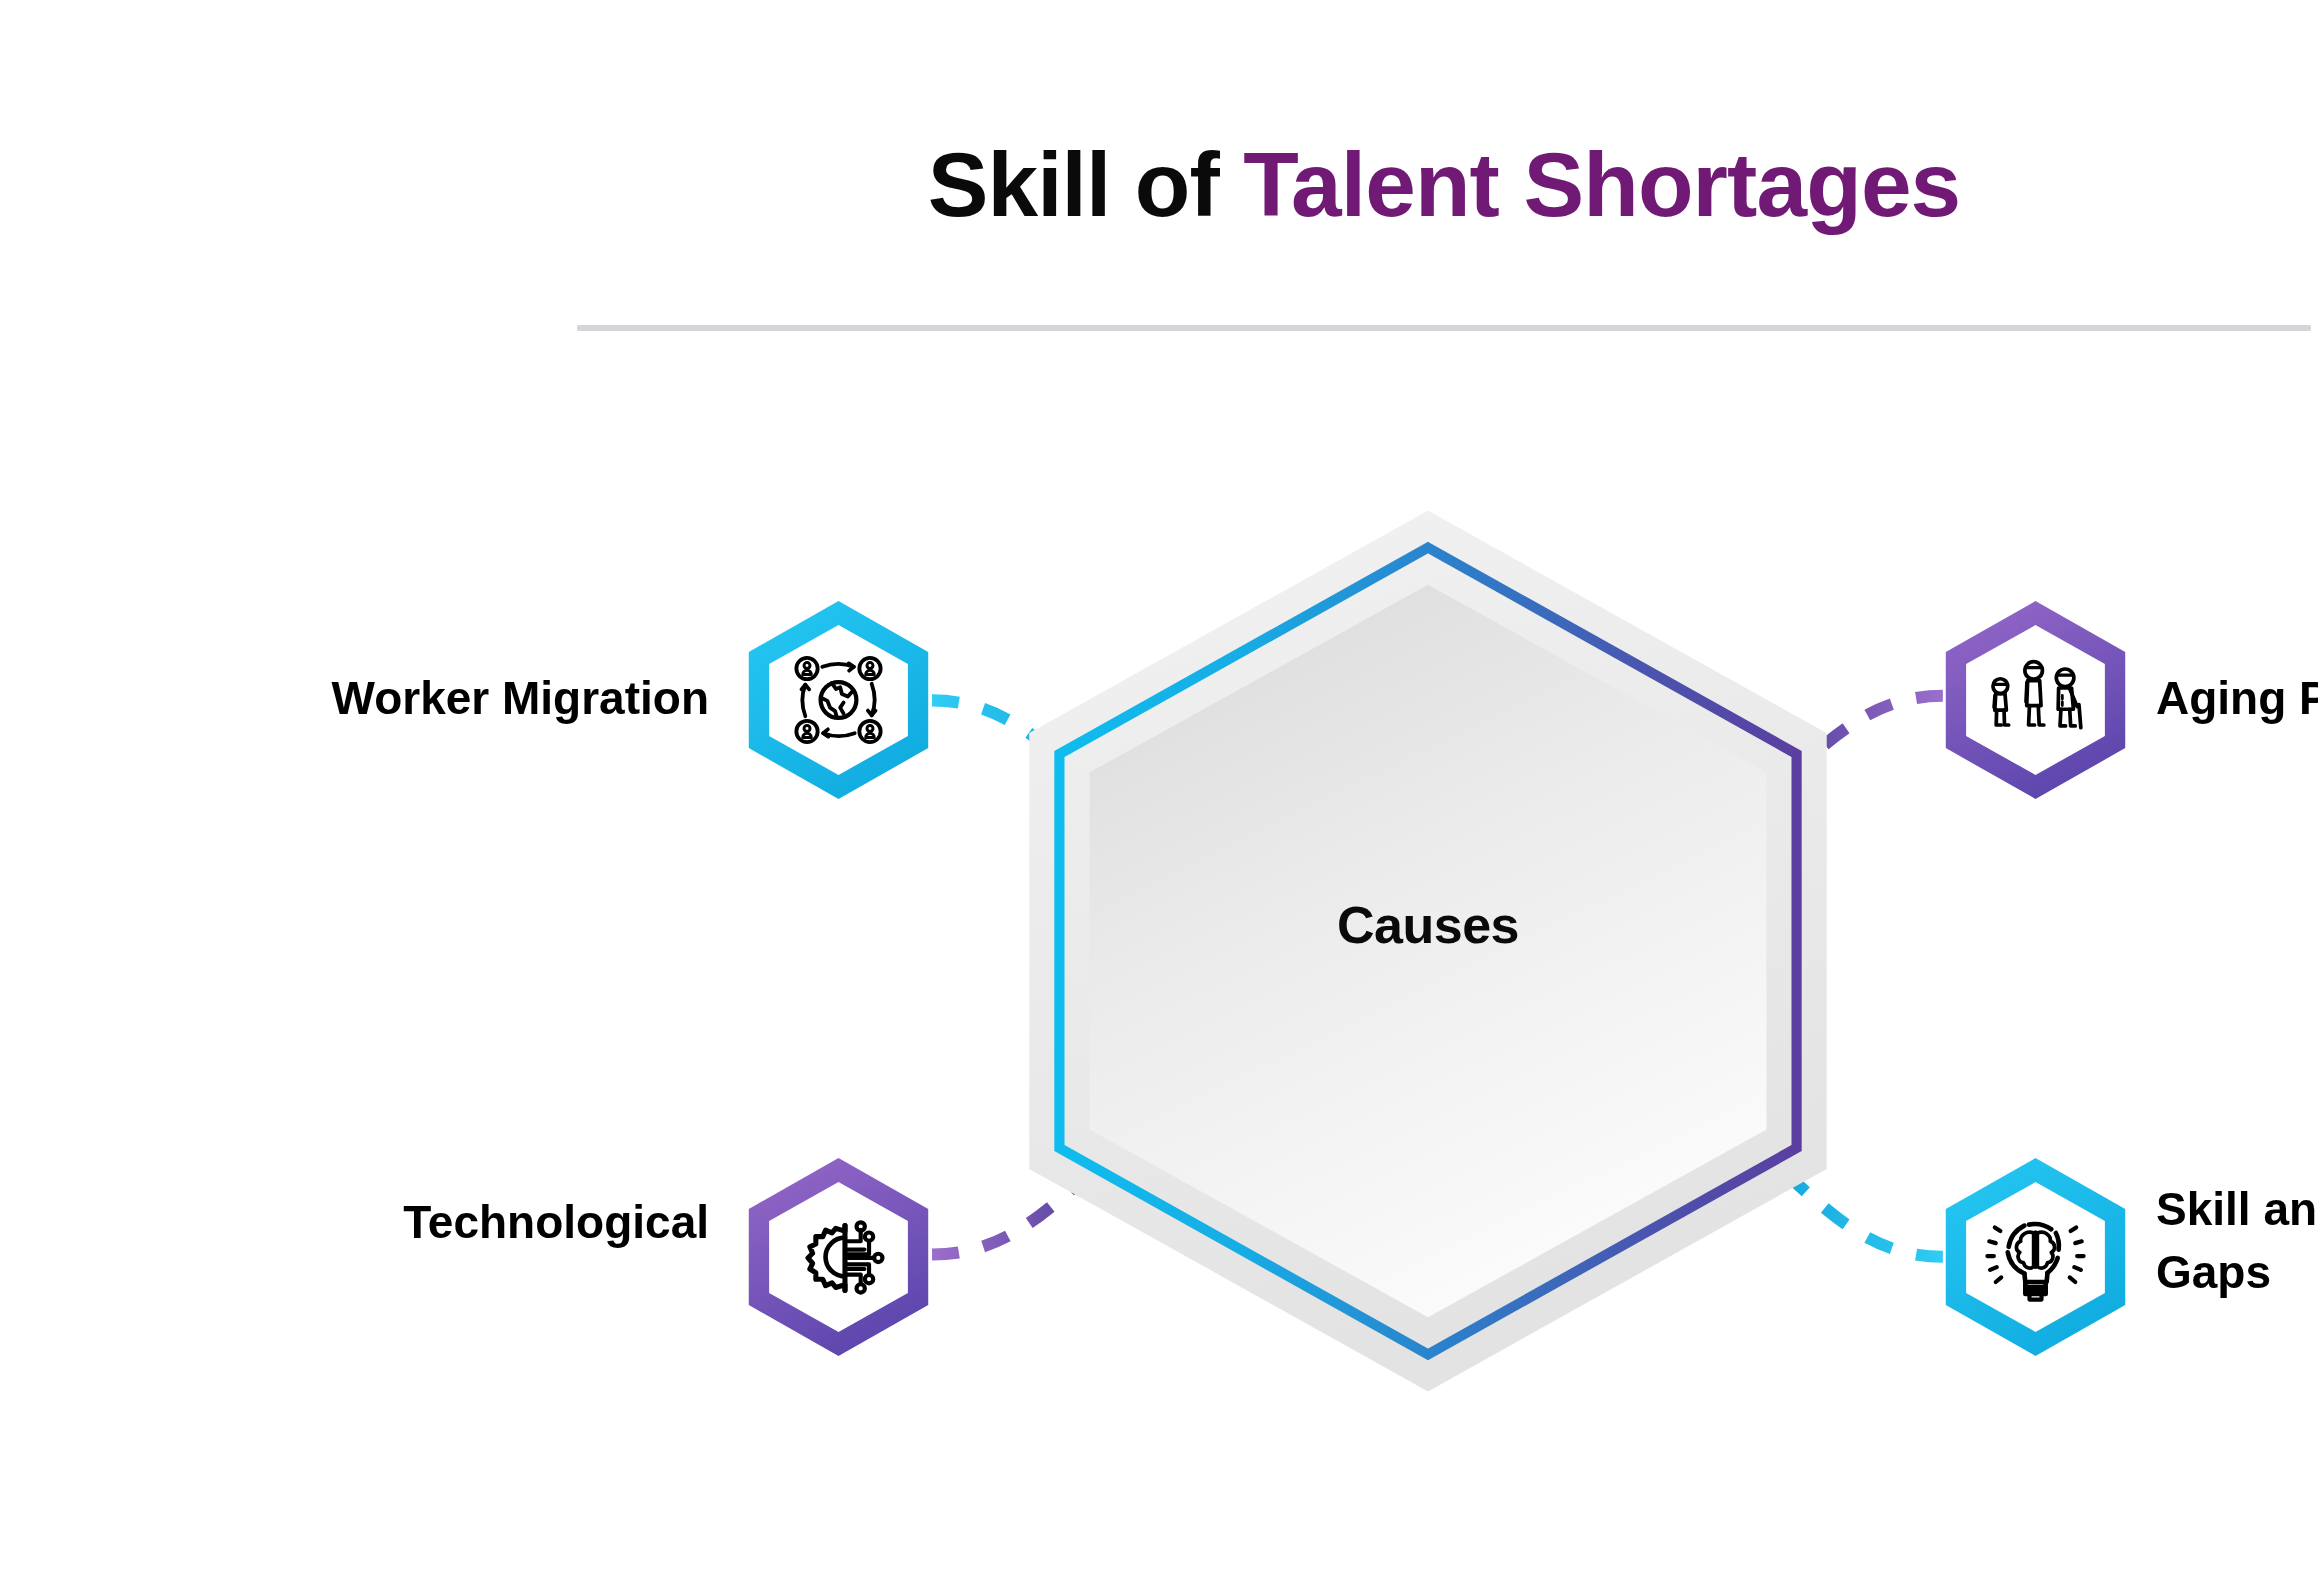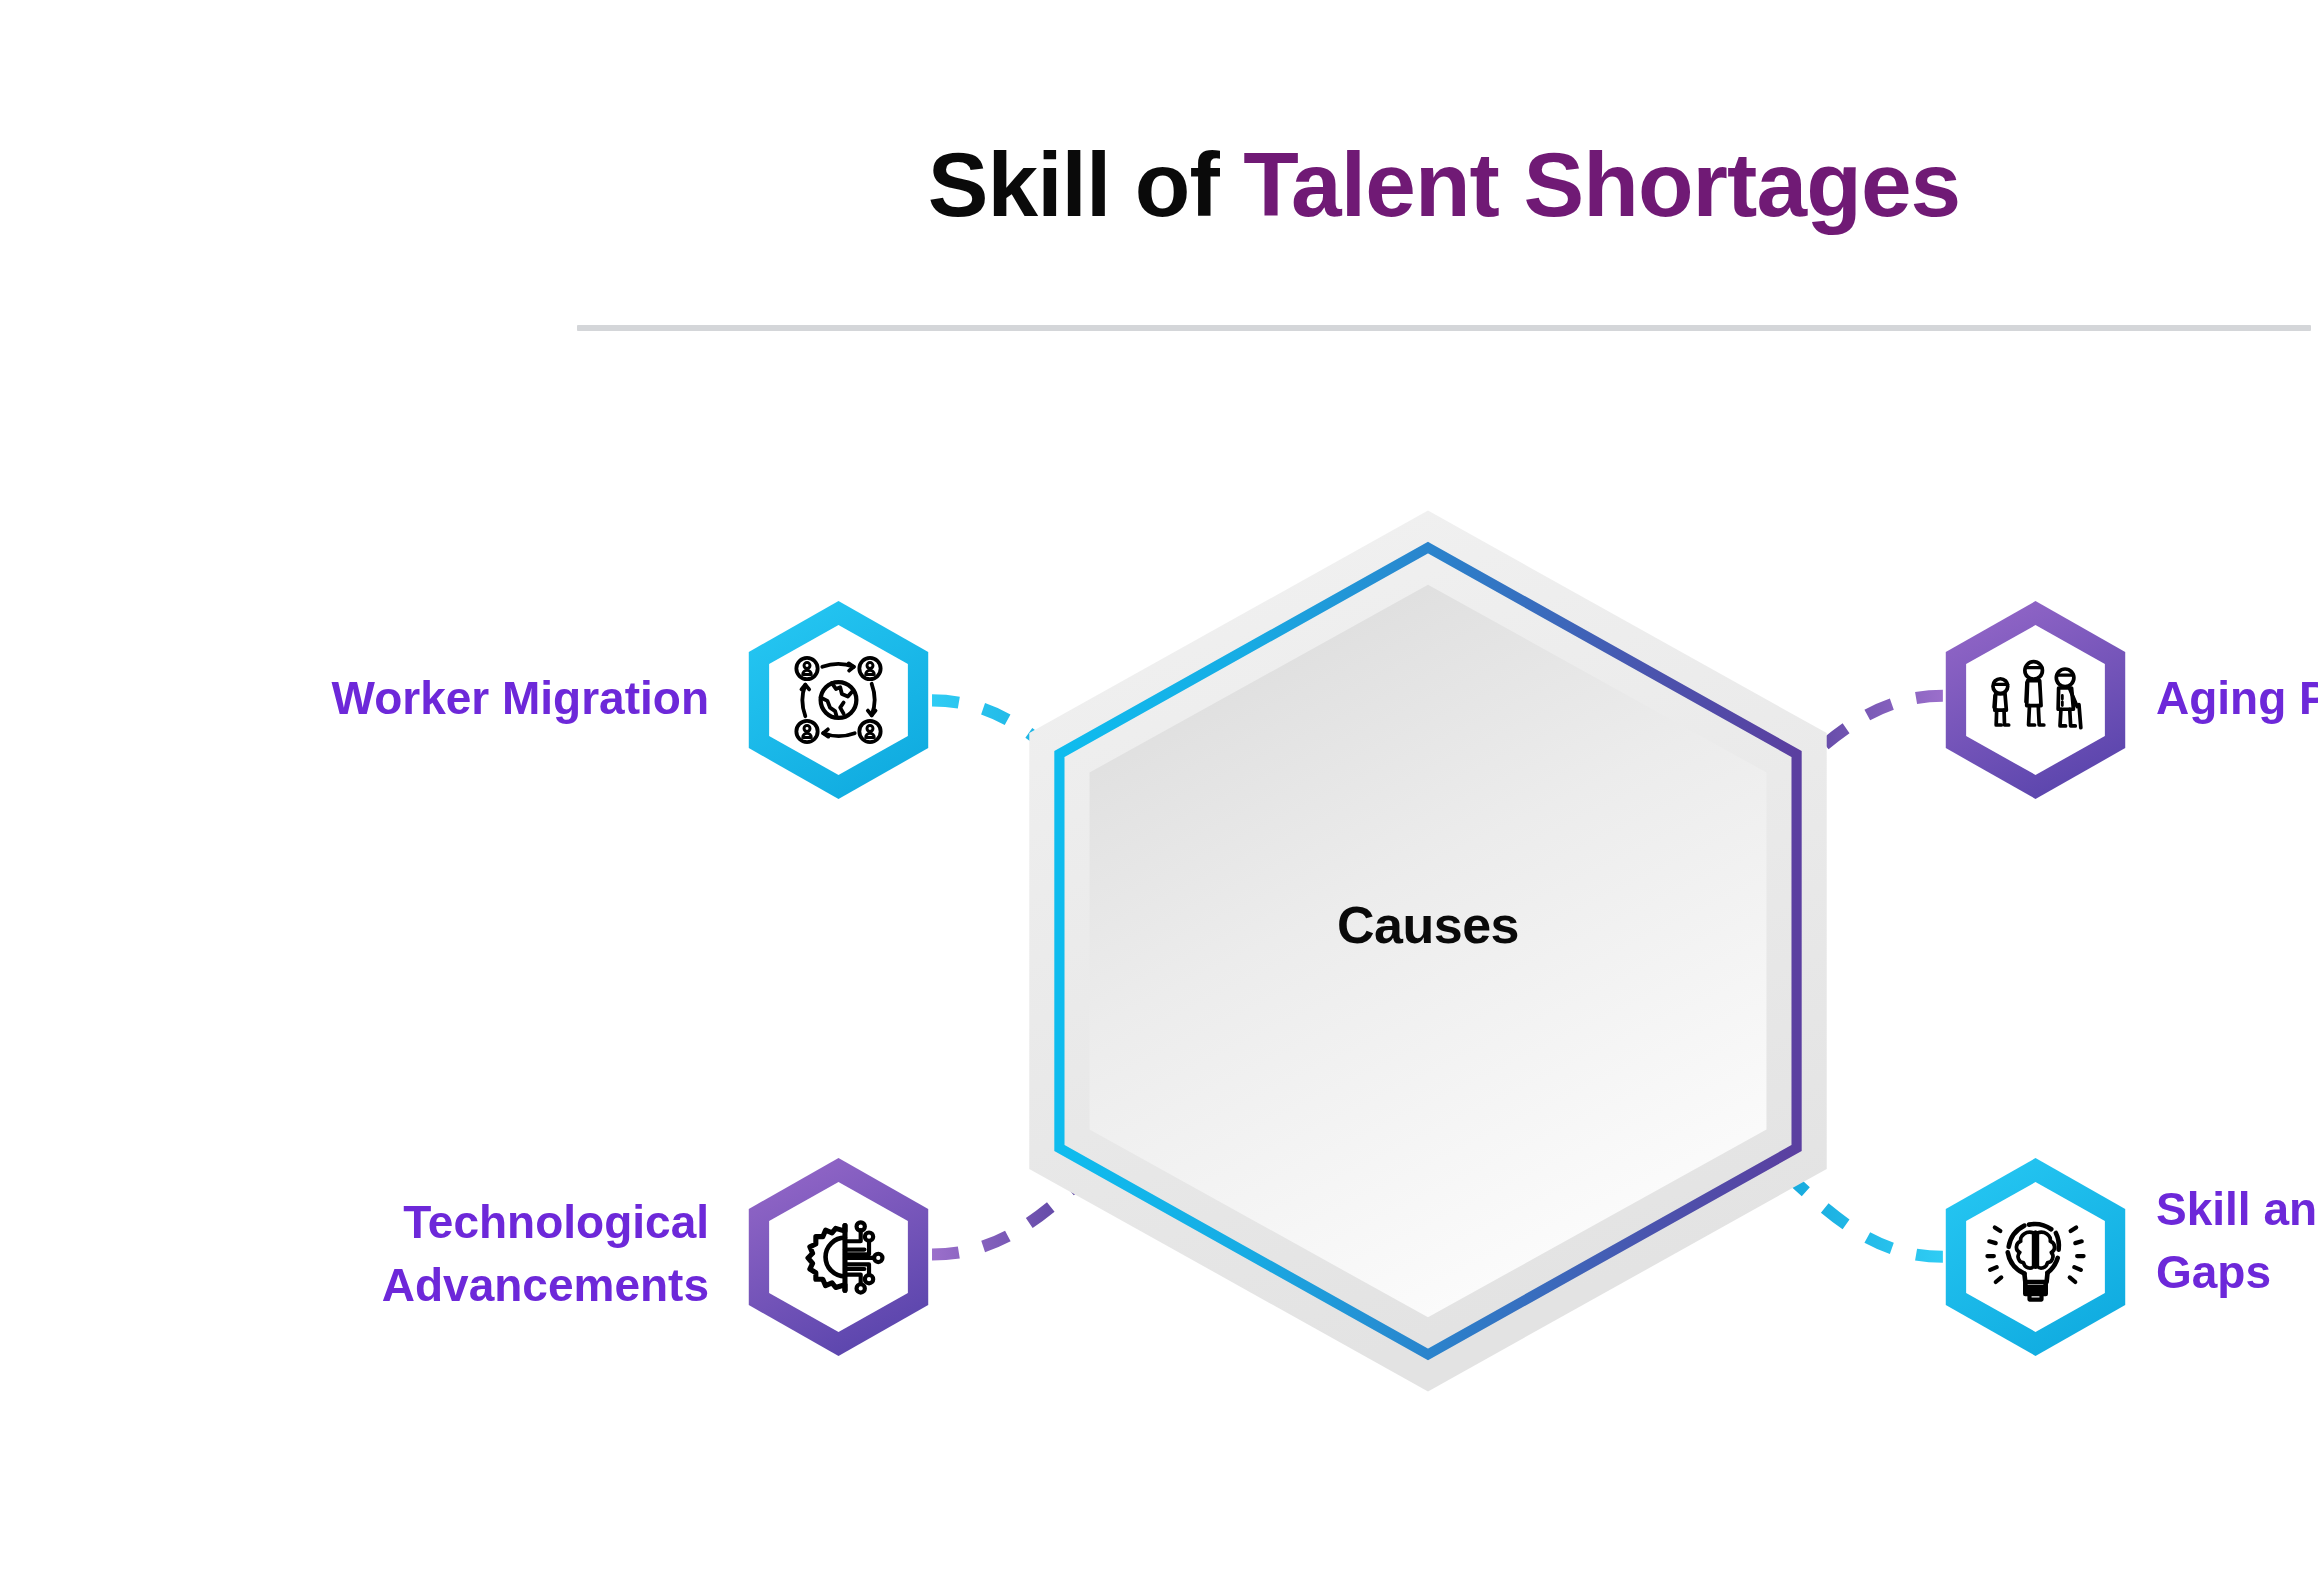--- a/index.html
+++ b/index.html
@@ -55,21 +55,21 @@
   .node-wm { left:746px; top:598px; }
   .node-ap { left:1943px; top:598px; }
   .node-ta { left:746px; top:1155px; }
   .node-sg { left:1943px; top:1155px; }
 
   
   .label {
     position:absolute;
     font-size:46px;
     font-weight:600;
-    color:#6d28d9;
+    color:#000000;
     line-height:1.38;
     white-space:nowrap;
   }
   .label-left  { text-align:right; }
   .label-right { text-align:left;  }
 
   .label-wm { left:139px;  top:667px; width:570px; }
   .label-ap { left:2156px; top:667px; width:603px; }
   .label-ta { left:139px;  top:1191px; width:570px; white-space:normal; }
   .label-sg { left:2156px; top:1178px; width:603px; white-space:normal; }
@@ -286,21 +286,20 @@
         <path d="M 14 16 L 66 16 L 66 38" stroke-width="9"></path>
         <circle cx="66" cy="48" r="9" stroke-width="9"></circle>
         <path d="M 14 26 L 56 26" stroke-width="9"></path>
         <path d="M 14 38 L 48 38 L 48 58" stroke-width="9"></path>
         <circle cx="48" cy="68" r="9" stroke-width="9"></circle>
       </g>
     </svg>
   </div>
   <div class="label label-left label-ta">
     <div>Technological</div>
-    <div>Advancements</div>
   </div>
 
   <div class="node node-sg">
     <svg viewBox="0 0 400 440" xmlns="http://www.w3.org/2000/svg">
       <defs>
         <linearGradient id="gSG" x1="0.2" y1="0" x2="0.8" y2="1">
           <stop offset="0%" stop-color="#25C6F2"></stop>
           <stop offset="100%" stop-color="#0FAADF"></stop>
         </linearGradient>
       </defs>

